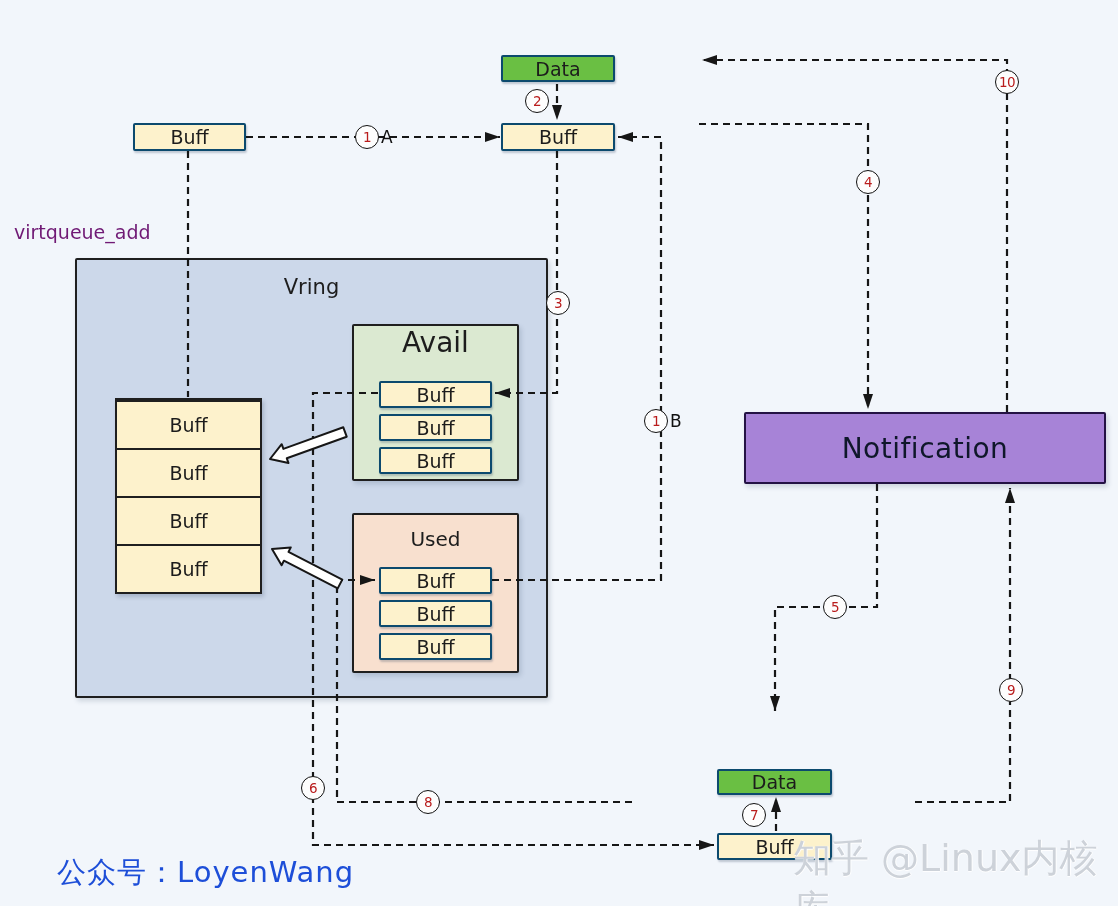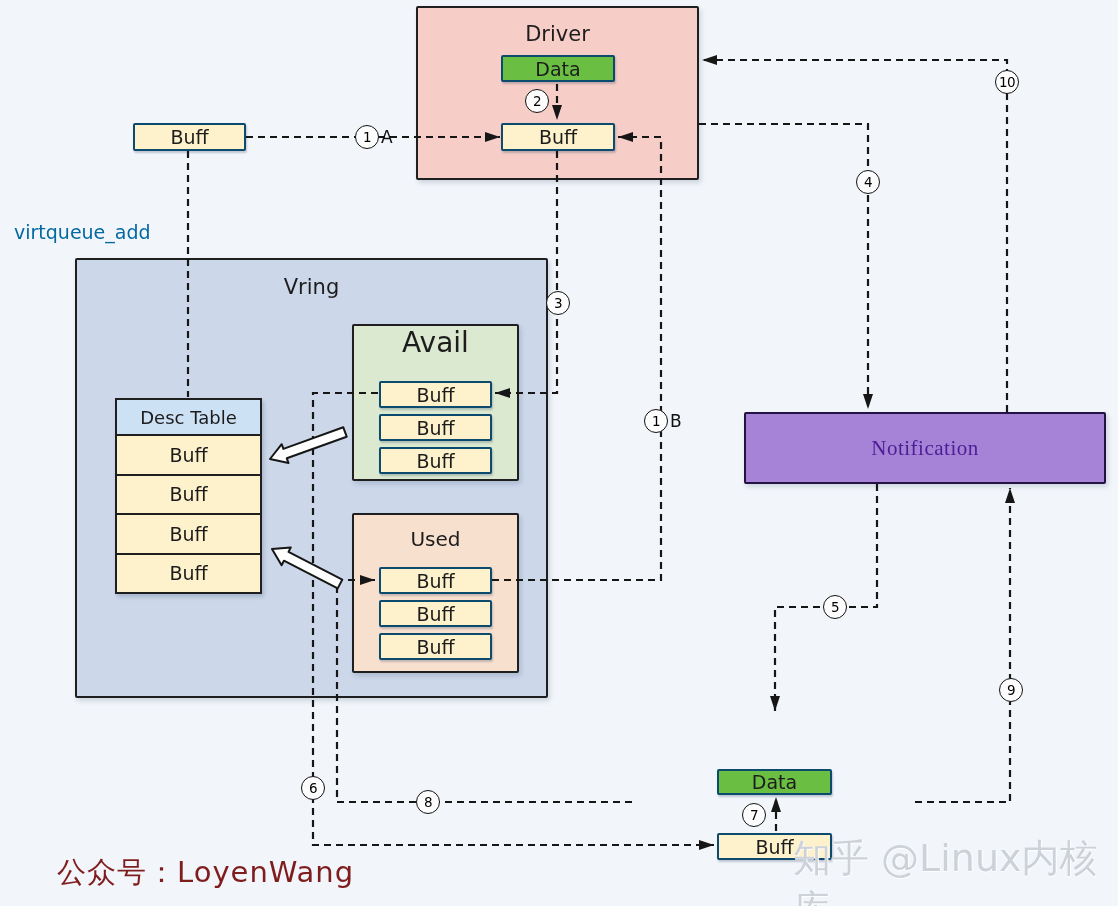--- a/index.html
+++ b/index.html
@@ -18,21 +18,21 @@
     width:100%; text-align:center; font-size:21px; color:#1d1d1d;
   }
   .driver{background:var(--driver-pink,#f6cdc7);}
   .vring{background:var(--vring-blue,#ccd8ea);}
   .device{background:var(--device-cyan,#aff0f6);}
   .avail{background:var(--avail-green,#dbe9d1);}
   .used{background:var(--used-peach,#f8e0cf);}
   .notification{
     background:var(--notification-purple,#a783d7); border:2px solid #241244;
     display:flex; align-items:center; justify-content:center;
-    font-size:21px; color:#4c1d95; letter-spacing:.5px;font-family:Liberation Serif, serif;
+    font-size:28px; color:#0f172a; letter-spacing:.5px;
   }
   
   .smallbox{
     position:absolute; border:2px solid #0c4a6e; box-sizing:border-box;
     display:flex; align-items:center; justify-content:center;
     font-size:19px; border-radius:2px;
     box-shadow:1px 2px 2px rgba(40,60,90,.25);
   }
   .cream{background:var(--buff-cream,#fdf2cc);}
   .green{background:var(--data-green,#6abf43);}
@@ -48,55 +48,51 @@
   }
   .desctable .drow{
     flex:1; border-top:2px solid #1f1f1f; background:var(--buff-cream,#fdf2cc);
     display:flex; align-items:center; justify-content:center; font-size:19px;
   }
   
   .step{position:absolute; display:flex; align-items:center; z-index:30;}
   .step .circ{
     width:24px; height:24px; border:1.7px solid #111; border-radius:50%;
     background:#fdfdfd; box-sizing:border-box; display:flex; align-items:center;
-    justify-content:center; font-size:13.5px; color:#000000; letter-spacing:-.5px;
+    justify-content:center; font-size:13.5px; color:#b91c1c; letter-spacing:-.5px;
   }
   .step .suffix{font-size:17px; margin-left:2px; color:#111;}
   .lines{position:absolute; left:0; top:0; z-index:20; pointer-events:none;}
   .dash{fill:none; stroke:#161616; stroke-width:2.2; stroke-dasharray:7 5;}
   .fatarrow{fill:#ffffff; stroke:#161616; stroke-width:2; stroke-linejoin:round;}
-  .plainlabel{position:absolute; font-size:19px; color:#0369a1;}
+  .plainlabel{position:absolute; font-size:19px; color:#701a75;}
   .footer{
-    position:absolute; font-size:29px; color:#7f1d1d; letter-spacing:1px;
+    position:absolute; font-size:29px; color:#1d4ed8; letter-spacing:1px;
   }
   .watermark{
     position:absolute; font-size:38px; color:#cdd2d9; z-index:40;
     text-shadow:0 1px 1px #ffffff, 1px 0 1px #ffffff;
   }
 </style>
 </head>
 <body>
 
 <div class="canvas" style="--bg: #f2f6fb; --driver-pink: #f6cdc7; --data-green: #6abf43; --buff-cream: #fdf2cc; --vring-blue: #ccd8ea; --desc-header-blue: #cde1f5; --avail-green: #dbe9d1; --used-peach: #f8e0cf; --device-cyan: #aff0f6; --notification-purple: #a783d7;">
 
-  <div class="bigbox driver" style="left:416px;top:6px;width:283px;height:174px;">
-    <div class="title" style="margin-top:14px;">Driver</div>
-  </div>
   <div class="smallbox green" style="left:501px;top:55px;width:114px;height:27px;">Data</div>
   <div class="smallbox cream" style="left:501px;top:123px;width:114px;height:28px;">Buff</div>
 
   <div class="smallbox cream" style="left:133px;top:123px;width:113px;height:28px;">Buff</div>
   <div class="plainlabel" style="left:14px;top:221px;">virtqueue_add</div>
 
   <div class="bigbox vring" style="left:75px;top:258px;width:473px;height:440px;">
     <div class="title" style="margin-top:15px;">Vring</div>
   </div>
 
   <div class="desctable" style="left:115px;top:398px;width:147px;height:196px;">
-    <div class="dheader">Desc Table</div>
     <div class="drow">Buff</div>
     <div class="drow">Buff</div>
     <div class="drow">Buff</div>
     <div class="drow">Buff</div>
   </div>
 
   <div class="bigbox avail" style="left:352px;top:324px;width:167px;height:157px;">
     <div class="title" style="font-size:28px;">Avail</div>
   </div>
   <div class="smallbox cream" style="left:379px;top:381px;width:113px;height:27px;">Buff</div>

